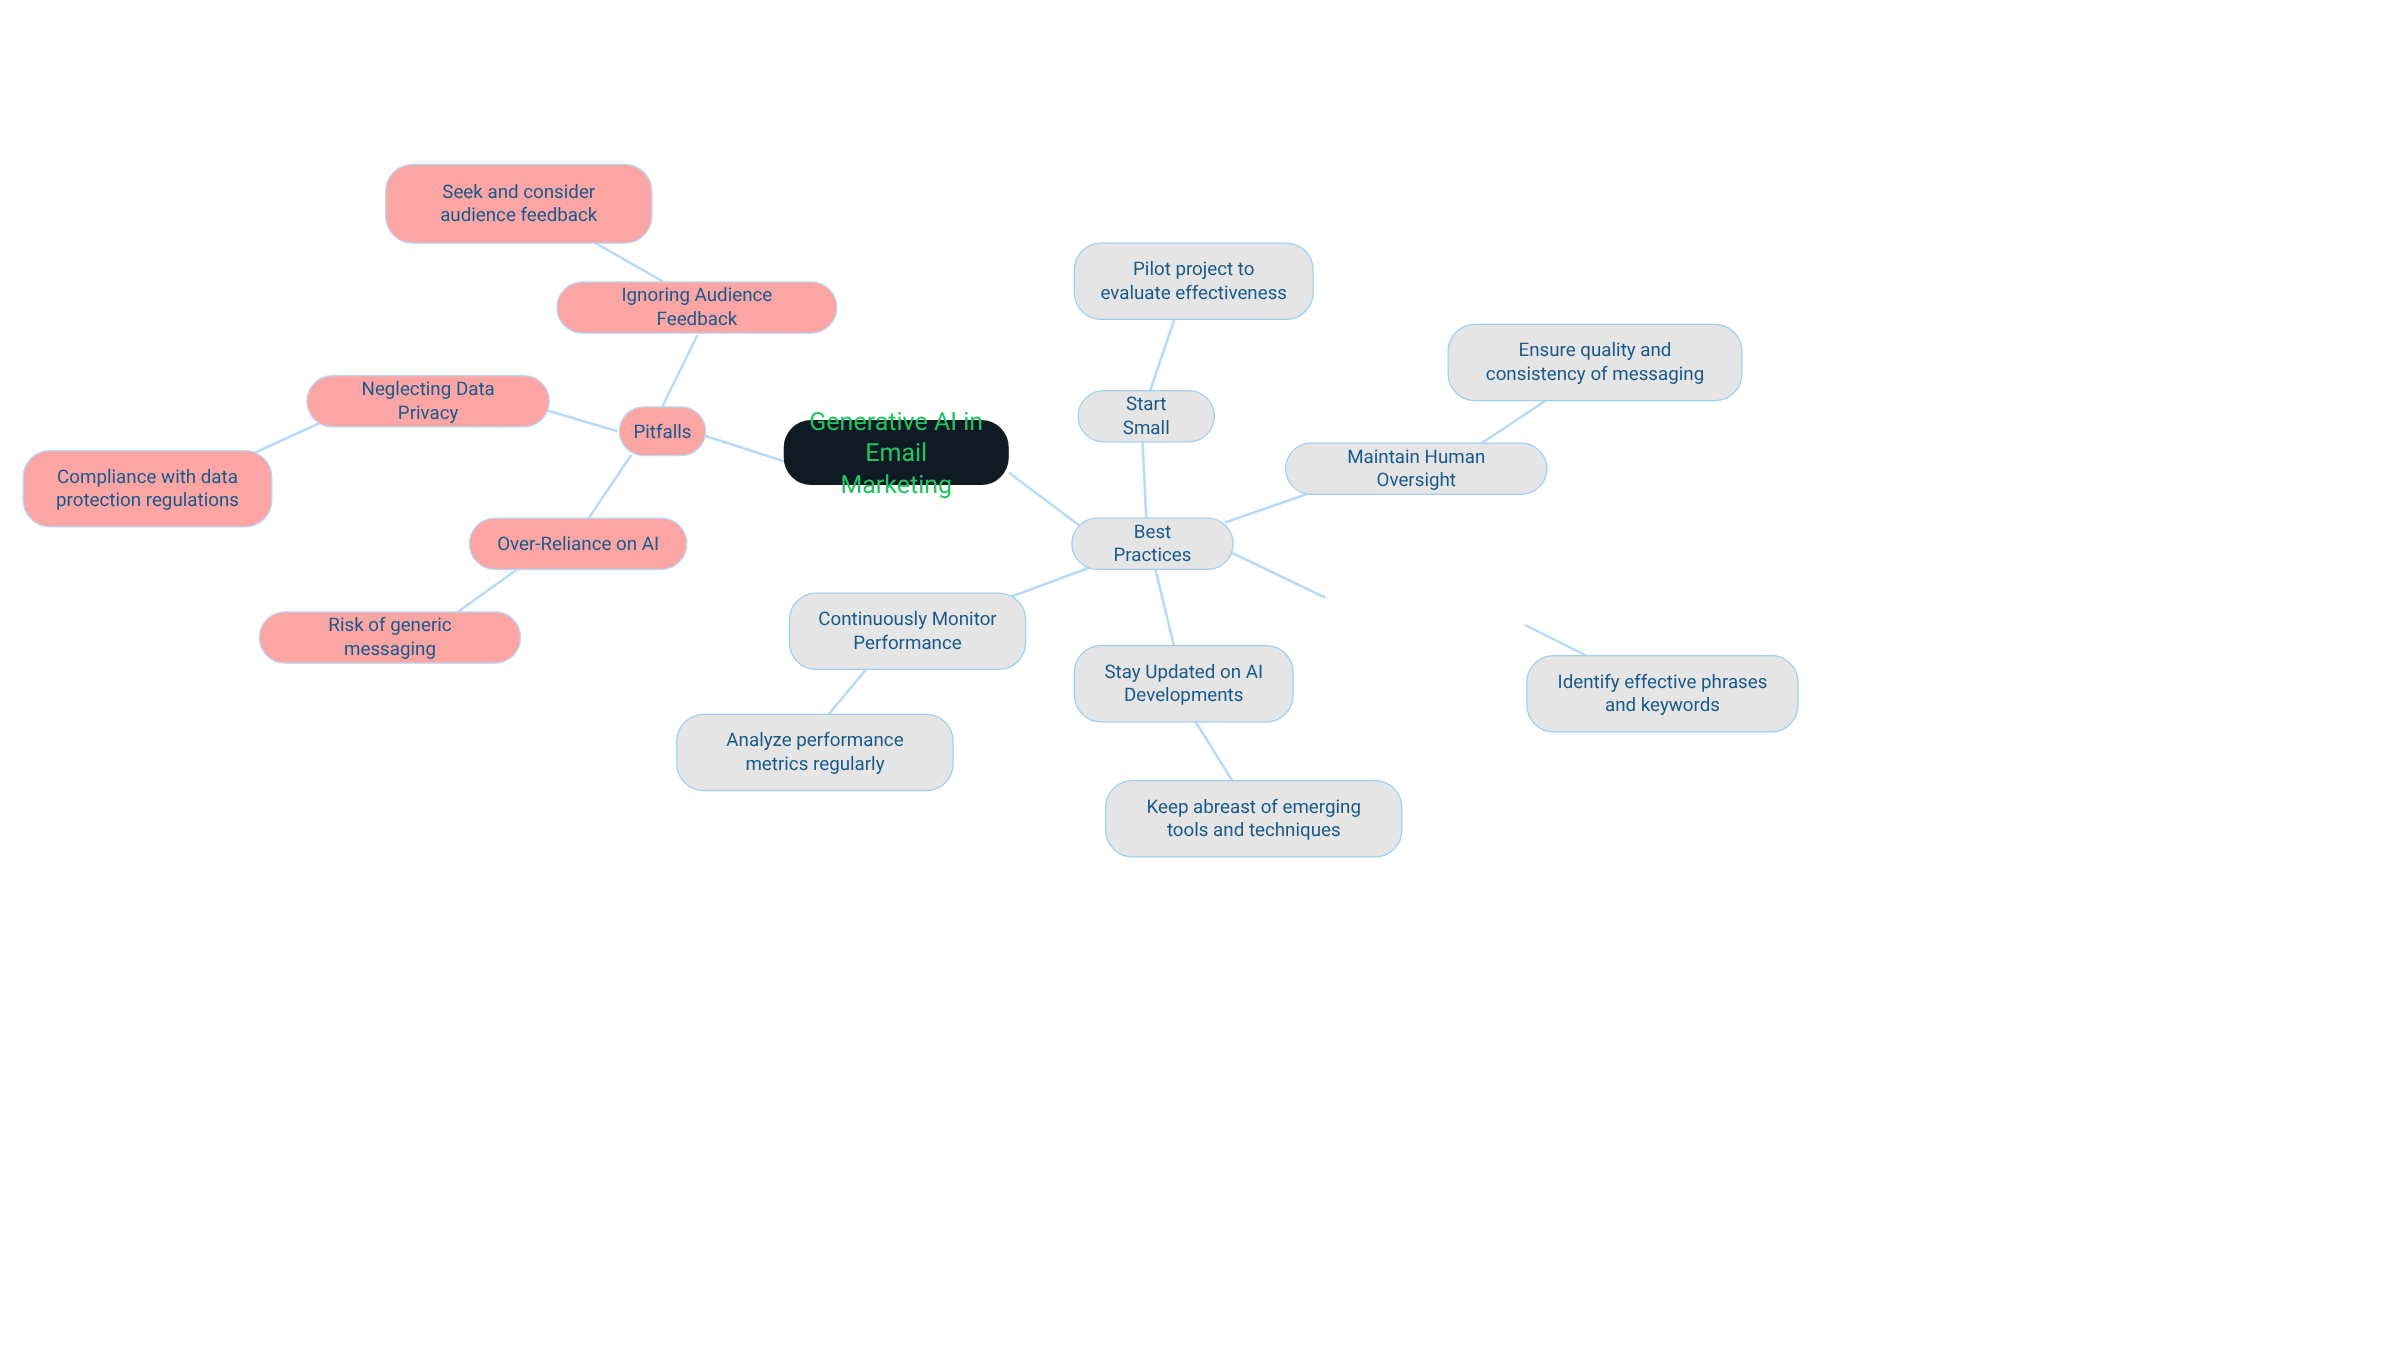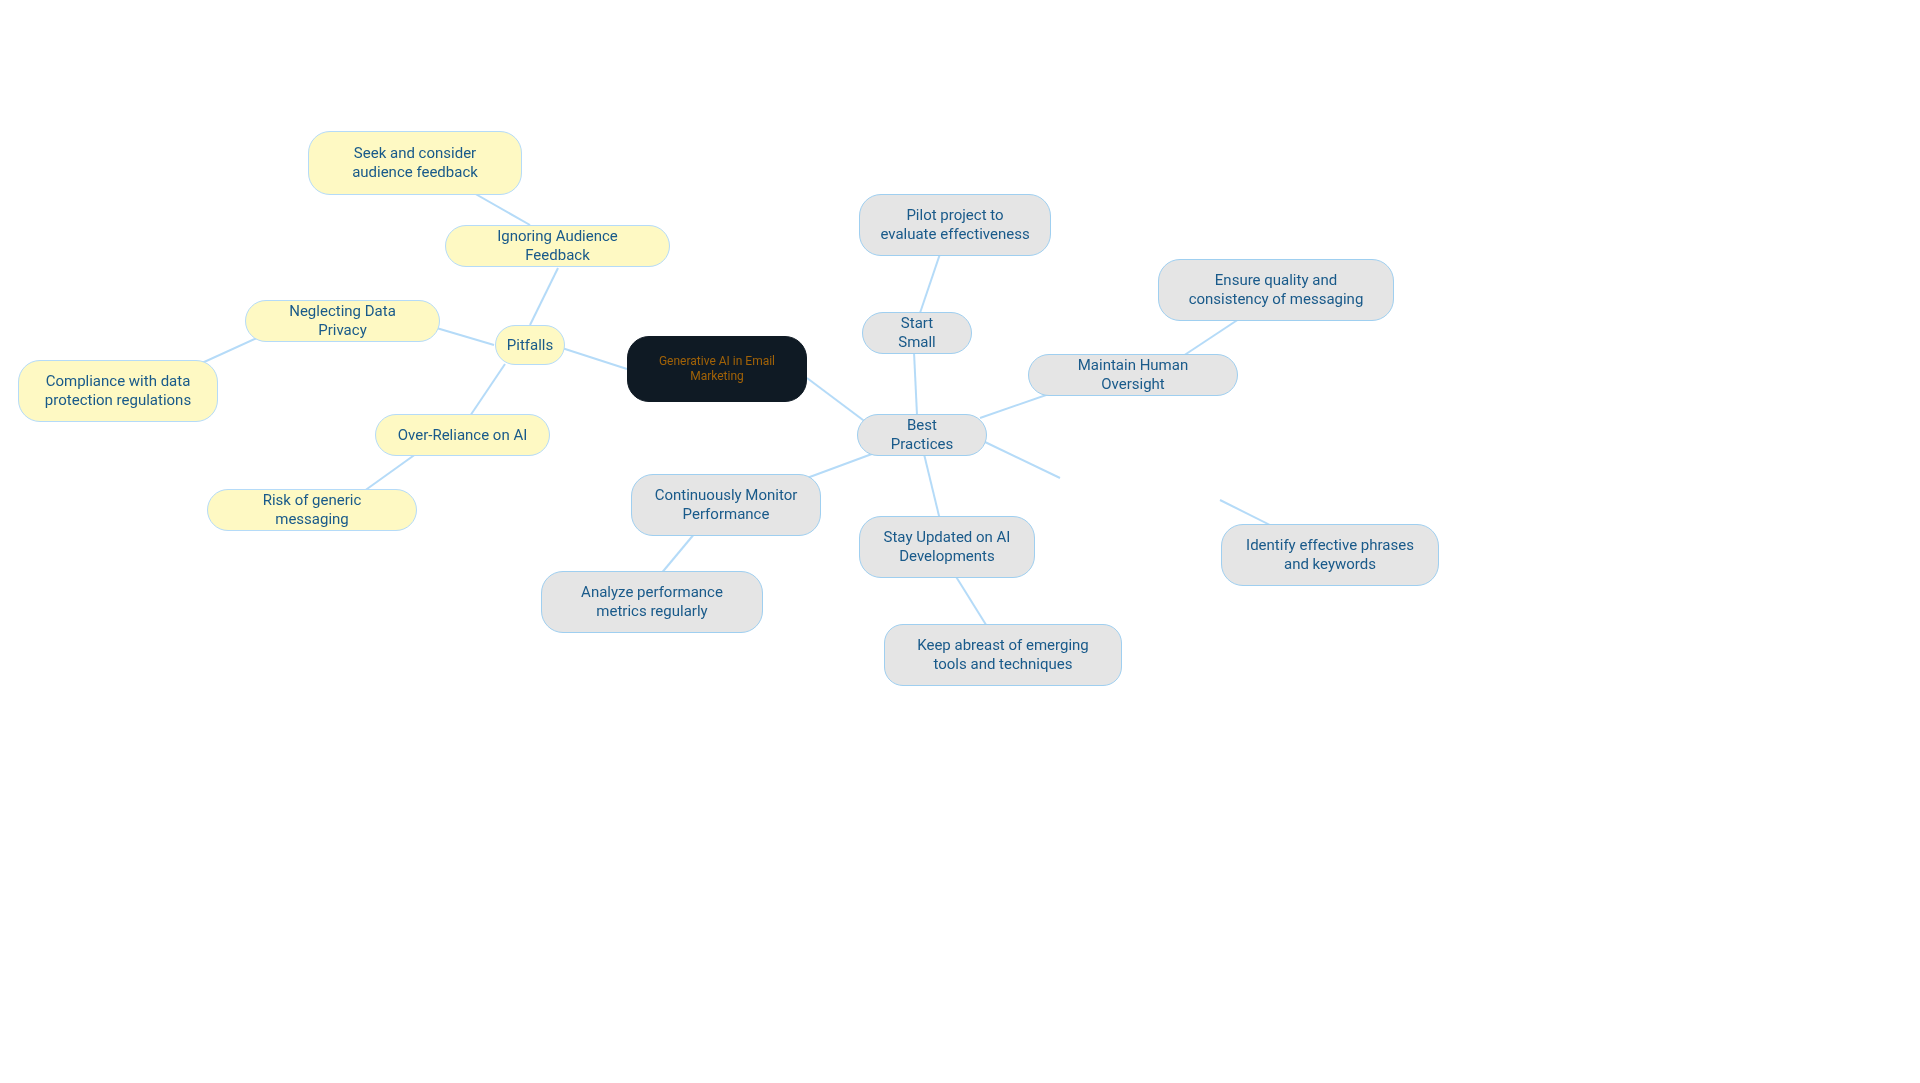--- a/index.html
+++ b/index.html
@@ -31,28 +31,28 @@
     align-items: center;
     justify-content: center;
     text-align: center;
     font-size: 15px;
     line-height: 1.25;
     padding: 8px 18px;
     box-sizing: border-box;
   }
   .node.root {
     background: #0f1a24;
-    color: #a16207;
+    color: #22c55e;
     border: 1px solid #0f1a24;
     width: 180px;
-    height: 66px;
-    font-size: 12px;
+    height: 52px;
+    font-size: 20px;
   }
   .node.mid1 {
-    background: #fef9c3;
+    background: #fca5a5;
     color: #195a8a;
     border: 1px solid #b5dbf8;
   }
   .node.light {
     background: #e5e5e5;
     color: #195a8a;
     border: 1px solid #9fcff0;
   }
 </style>
 </head>
@@ -146,21 +146,21 @@
     <span>Ensure quality and consistency of messaging</span>
   </div>
 
   <div class="node light" style="left:1221px; top:524px; width:218px; height:62px;">
     <span>Identify effective phrases and keywords</span>
   </div>
 
   <div class="node light" style="left:859px; top:516px; width:176px; height:62px;">
     <span>Stay Updated on AI Developments</span>
   </div>
-  <div class="node light" style="left:884px; top:624px; width:238px; height:62px;border-radius:19px;">
+  <div class="node light" style="left:884px; top:624px; width:238px; height:62px;">
     <span>Keep abreast of emerging tools and techniques</span>
   </div>
 
   <div class="node light" style="left:631px; top:474px; width:190px; height:62px;">
     <span>Continuously Monitor Performance</span>
   </div>
   <div class="node light" style="left:516px; top:571px; width:222px; height:62px;margin-left:25px;">
     <span>Analyze performance metrics regularly</span>
   </div>
 

